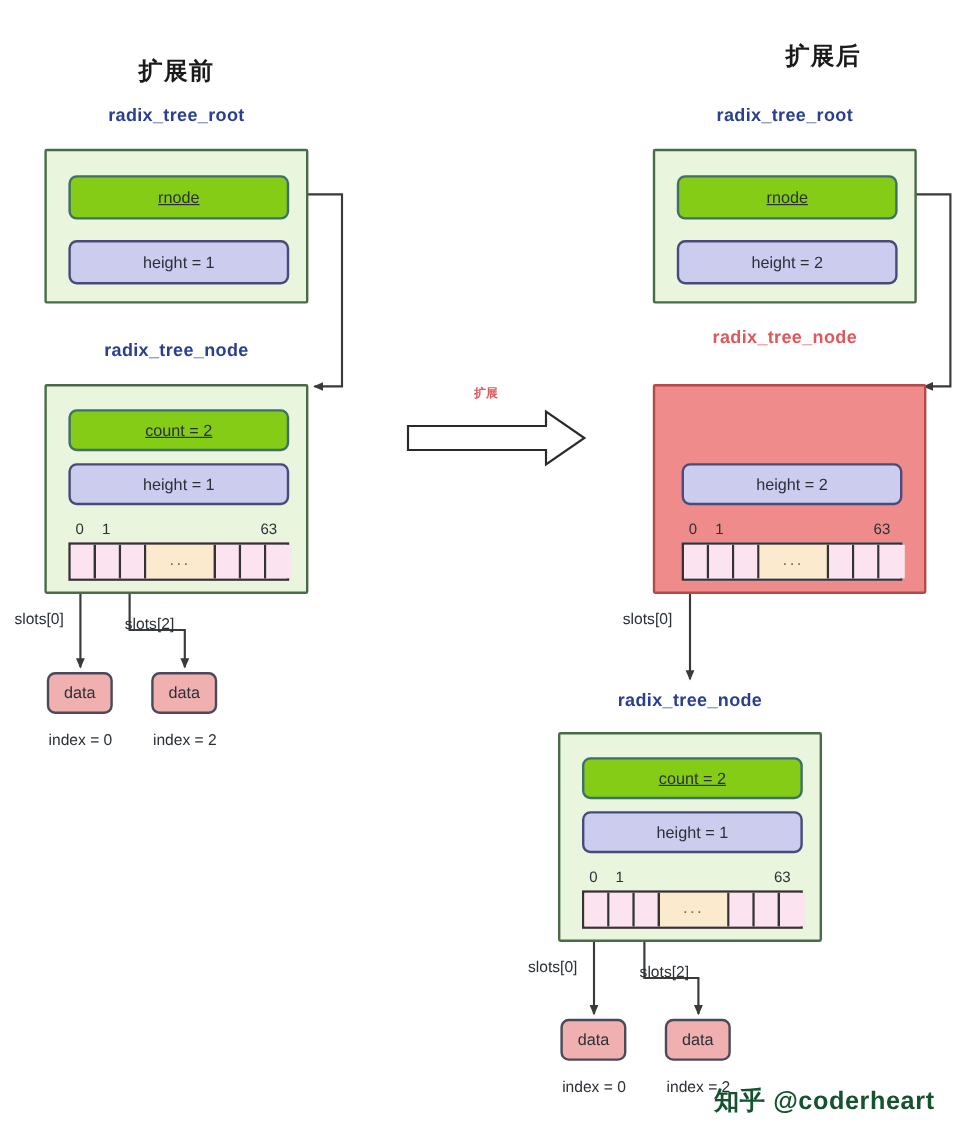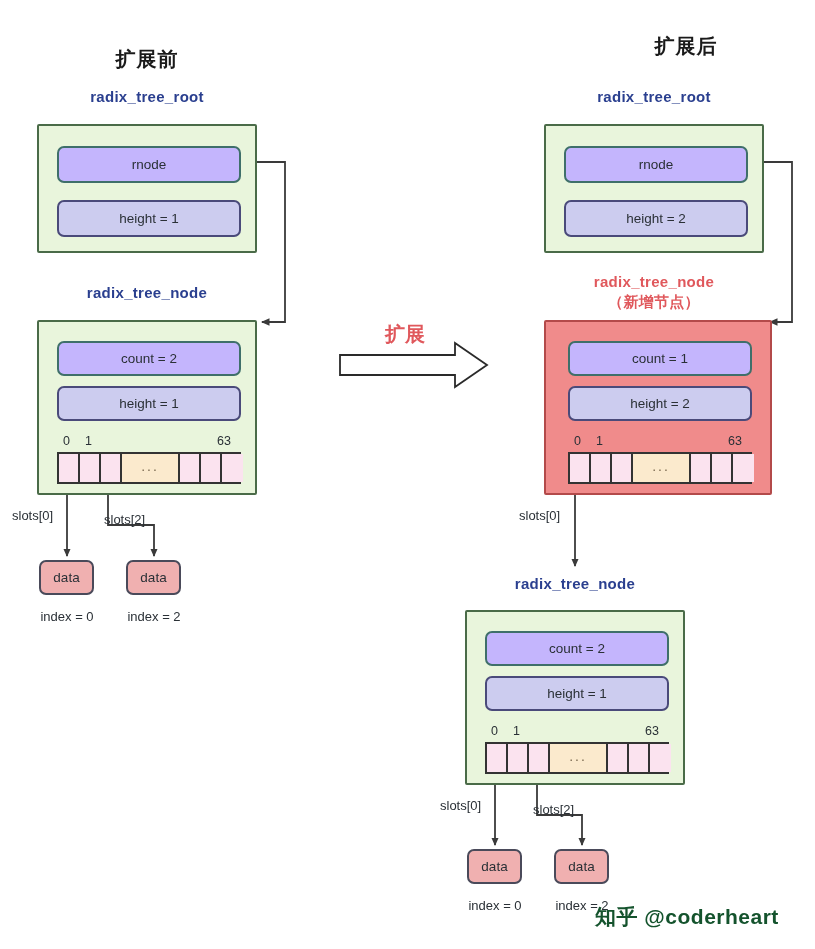--- a/index.html
+++ b/index.html
@@ -30,21 +30,21 @@
     background:#f08b8b;border:2px solid #b34a4a;
   }
 
   
   .field{
     box-sizing:border-box;position:absolute;
     border-radius:7px;border:2px solid #4a5a6a;
     display:flex;align-items:center;justify-content:center;
     font-size:13.5px;color:#2a3036;
   }
-  .field.count{background:#c4b5fd;border-color:#3f6f6a;}
+  .field.count{background:#84cc16;border-color:#3f6f6a;text-decoration:underline;}
   .field.height{background:#ccccef;border-color:#4a4a7a;}
 
   
   .slots{
     position:absolute;box-sizing:border-box;display:flex;
     border:2px solid #333;background:#fbe3ef;
   }
   .slot-cell{
     box-sizing:border-box;border-right:2px solid #333;background:#fbe3ef;
     flex:0 0 auto;
@@ -67,21 +67,21 @@
   }
   .idx-label{position:absolute;font-size:13px;color:#2a3036;text-align:center;}
   .slot-label{position:absolute;font-size:13px;color:#2a3036;}
 
   
   svg.wires{position:absolute;left:0;top:0;width:815px;height:949px;
             pointer-events:none;overflow:visible;}
 
   
   .mid-label{
-    position:absolute;font-size:20px;font-weight:bold;color:#e0585c;
+    position:absolute;font-size:10px;font-weight:bold;color:#e0585c;
     text-align:center;
   }
 
   
   .watermark{
     position:absolute;font-size:21px;color:#14532d;font-weight:bold;
     letter-spacing:.5px;white-space:nowrap;
   }
 </style>
 </head>
@@ -156,25 +156,23 @@
 
 <div class="abs struct-label" style="left:564px;top:88px;width:180px;">radix_tree_root</div>
 
 <div class="abs node-box" style="left:544px;top:124px;width:220px;height:129px;">
   <div class="field count" style="left:18px;top:20px;width:184px;height:37px;">rnode</div>
   <div class="field height" style="left:18px;top:74px;width:184px;height:37px;">height = 2</div>
 </div>
 
 <div class="abs struct-label red" style="left:544px;top:272px;width:220px;">
   <div>radix_tree_node</div>
-  <div>（新增节点）</div>
 </div>
 
 <div class="abs node-box new" style="left:544px;top:320px;width:228px;height:175px;">
-  <div class="field count" style="left:22px;top:19px;width:184px;height:35px;">count = 1</div>
   <div class="field height" style="left:22px;top:64px;width:184px;height:35px;">height = 2</div>
 
   <div class="slot-idx" style="left:28px;top:112px;">0</div>
   <div class="slot-idx" style="left:50px;top:112px;">1</div>
   <div class="slot-idx" style="left:182px;top:112px;">63</div>
 
   <div class="slots" style="left:22px;top:130px;width:184px;height:32px;">
     <div class="slot-cell" style="width:21px;"></div>
     <div class="slot-cell" style="width:21px;"></div>
     <div class="slot-cell" style="width:21px;"></div>

